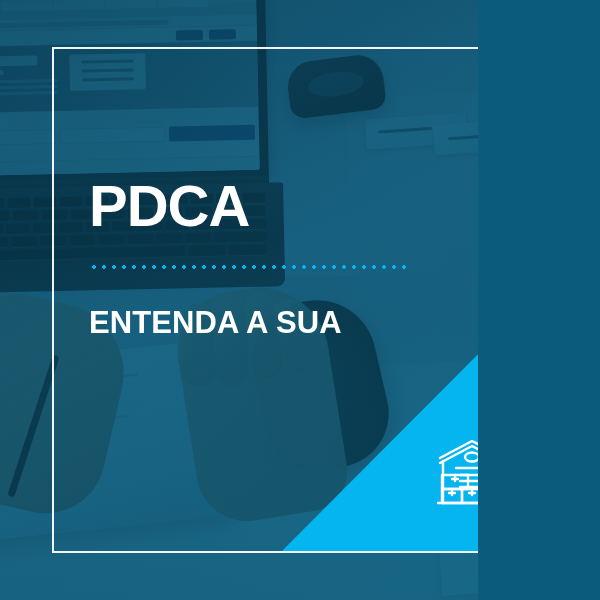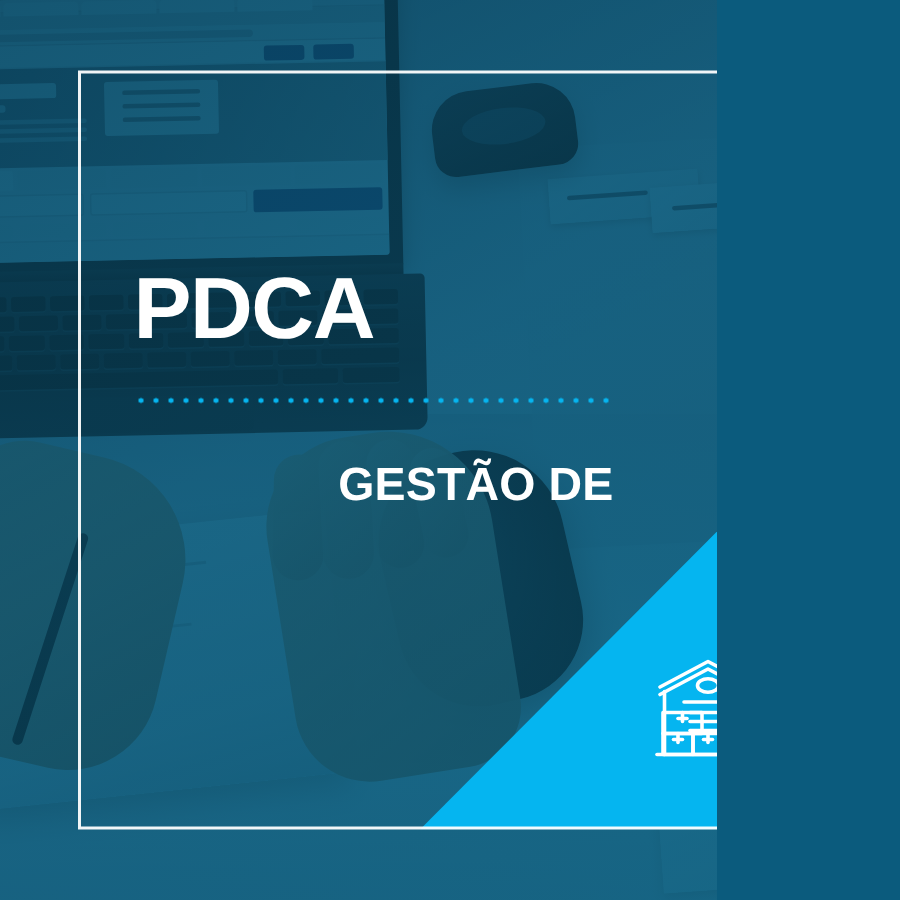--- a/index.html
+++ b/index.html
@@ -7,21 +7,20 @@
     width:600px; height:600px; overflow:hidden;
     background:#0b5b7d;
     font-family:"Liberation Sans","DejaVu Sans",sans-serif;
   }
 
   #poster{
     position:relative;
     width:478px; height:600px;
     overflow:hidden;
     background:#3b82f6;
-    text-align:right;
   }
 
   
   .photo{ position:absolute; inset:0; overflow:hidden; filter:blur(.3px); }
 
   
   .bg-wall{
     position:absolute; inset:0;
     background:
       linear-gradient(160deg,#9fb5c0 0%,#b9c9d2 28%,#c9d6dc 52%,#aebfc8 74%,#93a7b2 100%);
@@ -367,21 +366,21 @@
 
   <div class="triangle"></div>
 
   <div class="frame"></div>
 
   <div class="title">PDCA</div>
 
   <div class="rule"></div>
 
   <div class="subtitle">
-    <span>GESTÃO DE</span>
+    <span>ENTENDA A SUA</span>
   </div>
 
   <div class="icon-wrap">
     <svg viewBox="0 0 80 76" width="80" height="76" fill="none" stroke="#ffffff" stroke-width="2.4" stroke-linecap="round" stroke-linejoin="round">
 
       <path d="M8 21 L40 4 L72 21"></path>
       <path d="M8 26 L40 9 L72 26"></path>
 
       <path d="M11 24 L11 66"></path>
 

